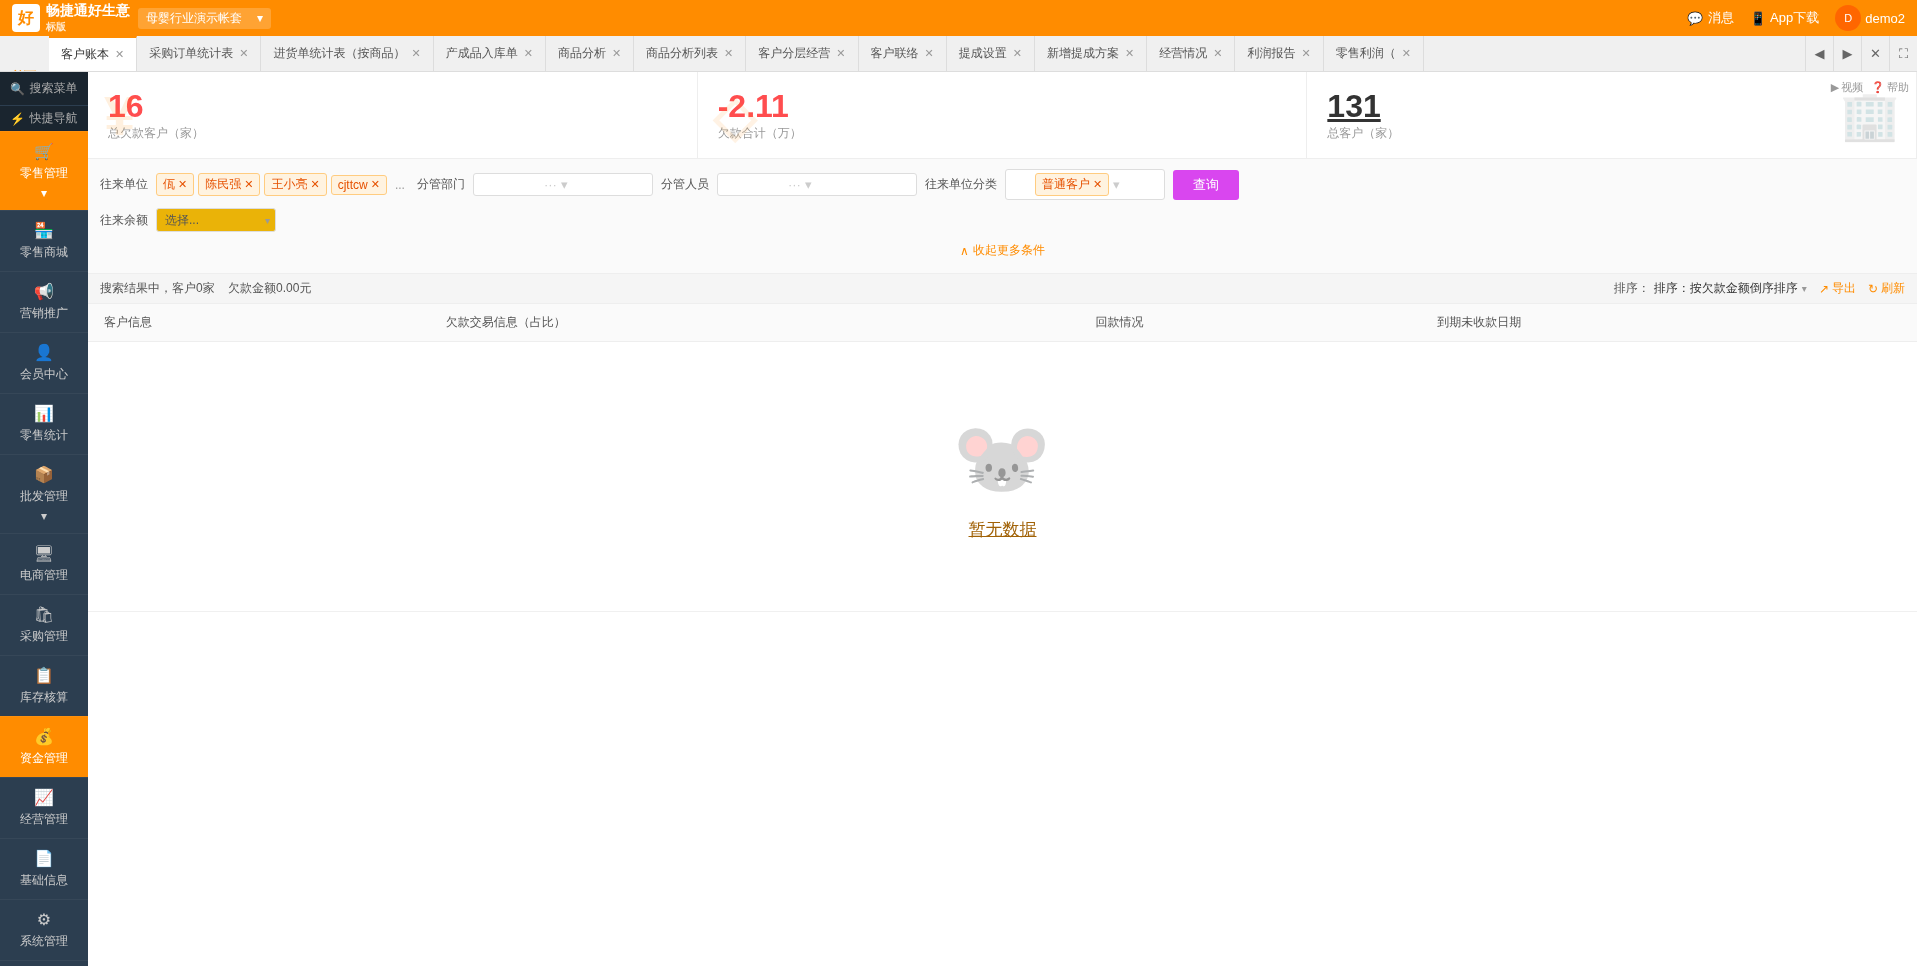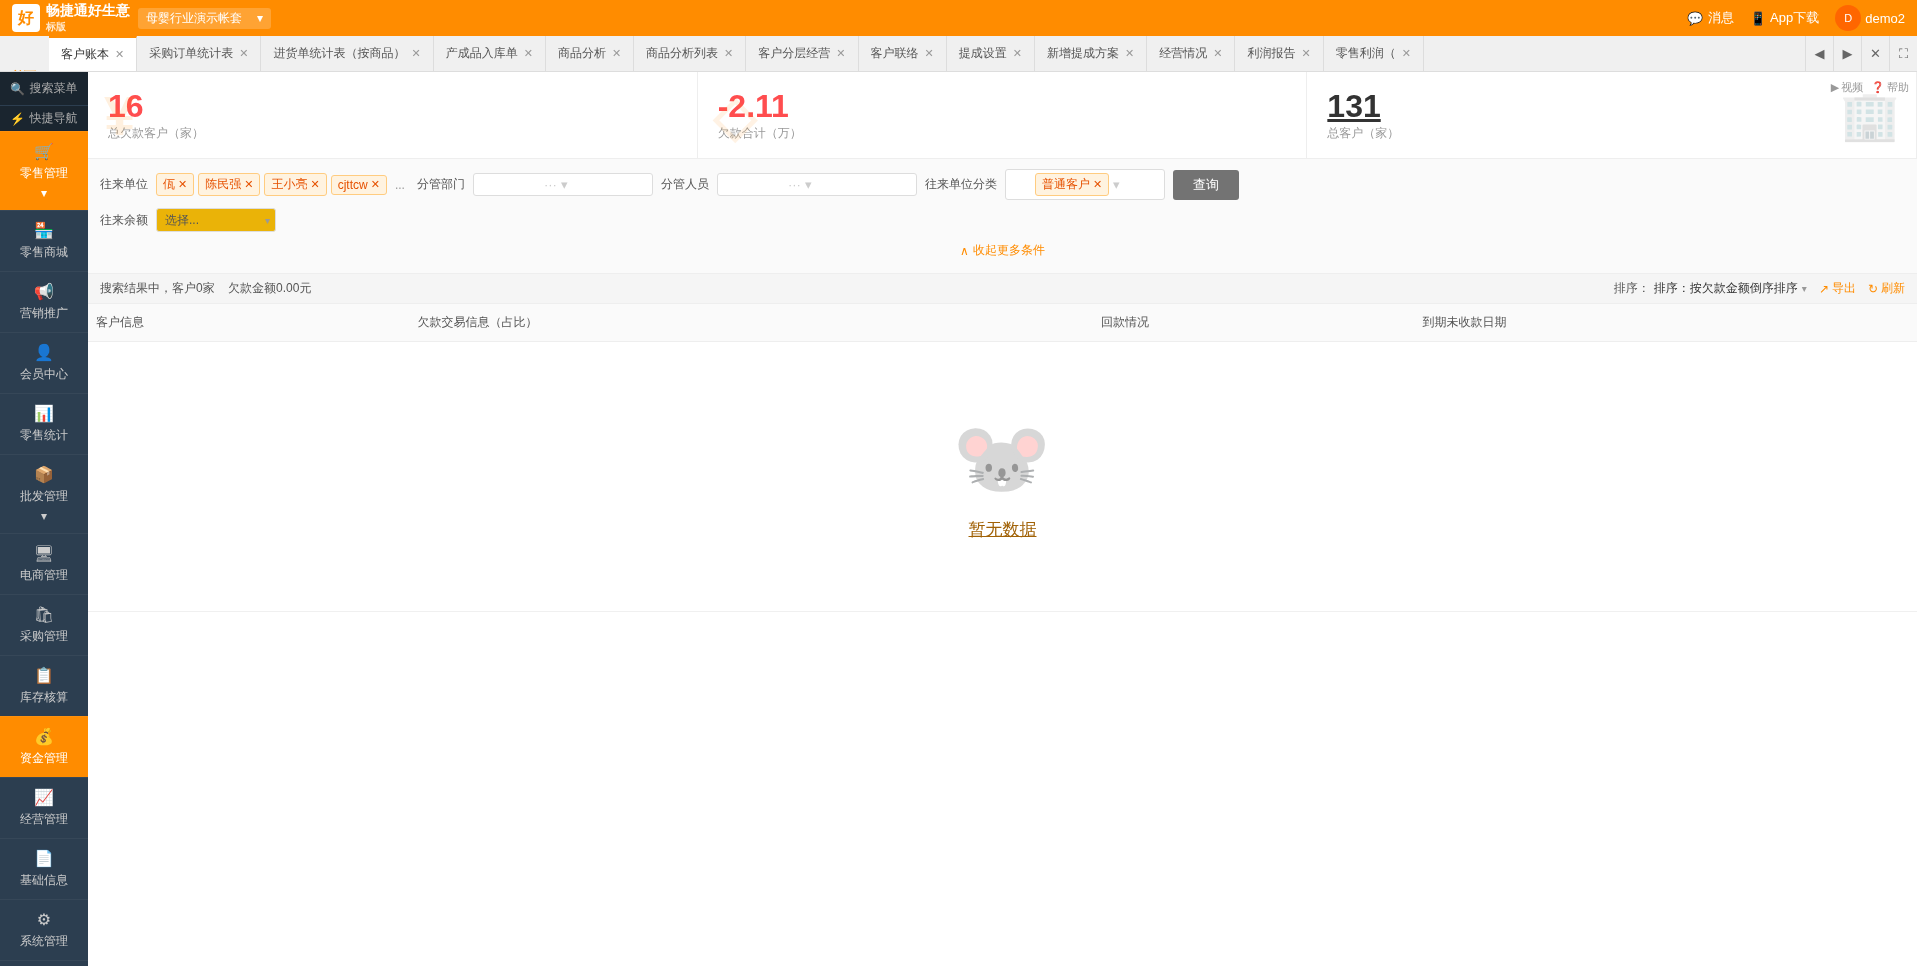--- a/index.html
+++ b/index.html
@@ -56,32 +56,32 @@
     .filter-tags { display: flex; align-items: center; gap: 4px; flex-wrap: wrap; }
     .filter-tag { display: flex; align-items: center; gap: 3px; background: #fff3e0; border: 1px solid #ffcc80; color: #e65100; padding: 2px 6px; border-radius: 3px; font-size: 12px; }
     .filter-tag .tag-close { color: #e65100; cursor: pointer; font-size: 11px; }
     .filter-more { color: #999; cursor: pointer; font-size: 12px; padding: 2px 4px; }
     .filter-select { border: 1px solid #ddd; border-radius: 3px; padding: 4px 24px 4px 8px; font-size: 12px; background: #eab308; appearance: none; min-width: 120px; color: #555; position: relative; }
     .filter-select-wrap { position: relative; display: inline-flex; align-items: center; }
     .filter-select-wrap .arrow { position: absolute; right: 6px; color: #999; font-size: 10px; pointer-events: none; }
     .filter-tags-input { display: flex; align-items: center; gap: 4px; border: 1px solid #ddd; border-radius: 3px; padding: 3px 6px; background: white; min-width: 180px; flex-wrap: wrap; }
     .filter-tags-input input { border: none; outline: none; font-size: 12px; width: 60px; color: #555; }
     .collapse-btn { display: flex; align-items: center; gap: 4px; color: #ff8c00; font-size: 12px; cursor: pointer; padding: 4px 8px; margin: 0 auto; width: fit-content; }
-    .query-btn { background: #737373; color: white; border: none; padding: 6px 20px; border-radius: 3px; cursor: pointer; font-size: 13px; }
+    .query-btn { background: #d946ef; color: white; border: none; padding: 6px 20px; border-radius: 3px; cursor: pointer; font-size: 13px; }
 
     
     .results-bar { display: flex; align-items: center; justify-content: space-between; padding: 6px 12px; background: #f5f5f5; border-bottom: 1px solid #eee; font-size: 12px; color: #555; flex-shrink: 0; }
     .results-right { display: flex; align-items: center; gap: 12px; }
     .sort-select-wrap { display: flex; align-items: center; gap: 4px; }
     .action-btn { display: flex; align-items: center; gap: 3px; color: #ff8c00; cursor: pointer; font-size: 12px; }
 
     
     .table-container { flex: 1; overflow-y: auto; }
     .data-table { width: 100%; border-collapse: collapse; }
-    .data-table th { background: #fafafa; padding: 10px 8px; text-align: left; font-size: 12px; color: #555; font-weight: 500; border-bottom: 1px solid #eee; position: sticky; top: 0; z-index: 1; }
+    .data-table th { background: #fafafa; padding: 10px 16px; text-align: left; font-size: 12px; color: #555; font-weight: 500; border-bottom: 1px solid #eee; position: sticky; top: 0; z-index: 1; }
     .data-table td { padding: 10px 12px; font-size: 12px; color: #333; border-bottom: 1px solid #f0f0f0; }
 
     
     .empty-state { display: flex; flex-direction: column; align-items: center; justify-content: center; padding: 60px 0; color: #999; }
     .empty-icon { font-size: 80px; margin-bottom: 12px; opacity: 0.5; }
     .empty-text { font-size: 17px; color: #a16207; text-decoration: underline; }
 
     
     .filter-row2 { display: flex; align-items: center; gap: 8px; }
   </style>

